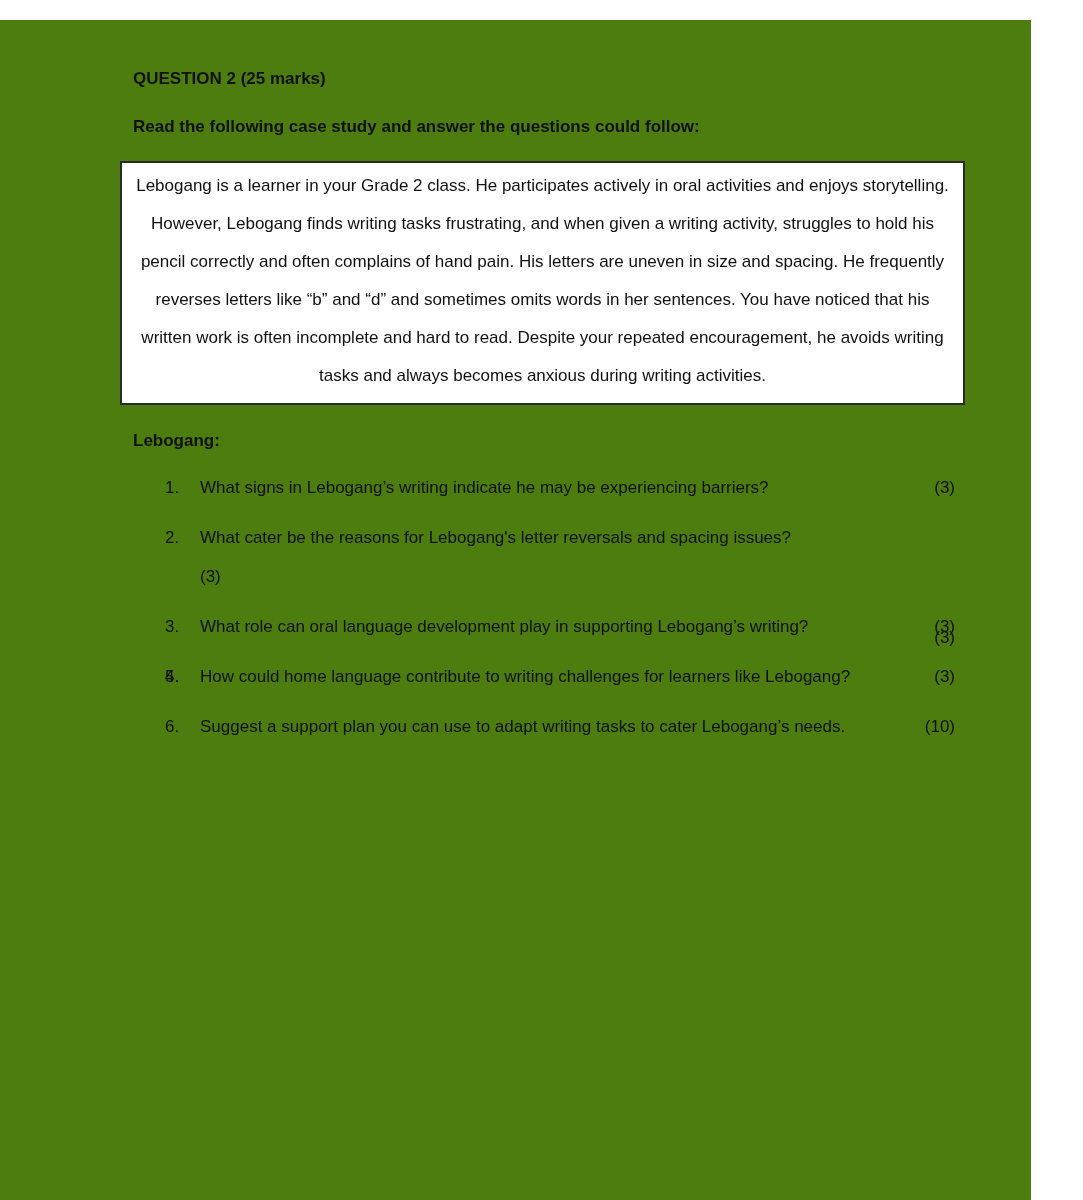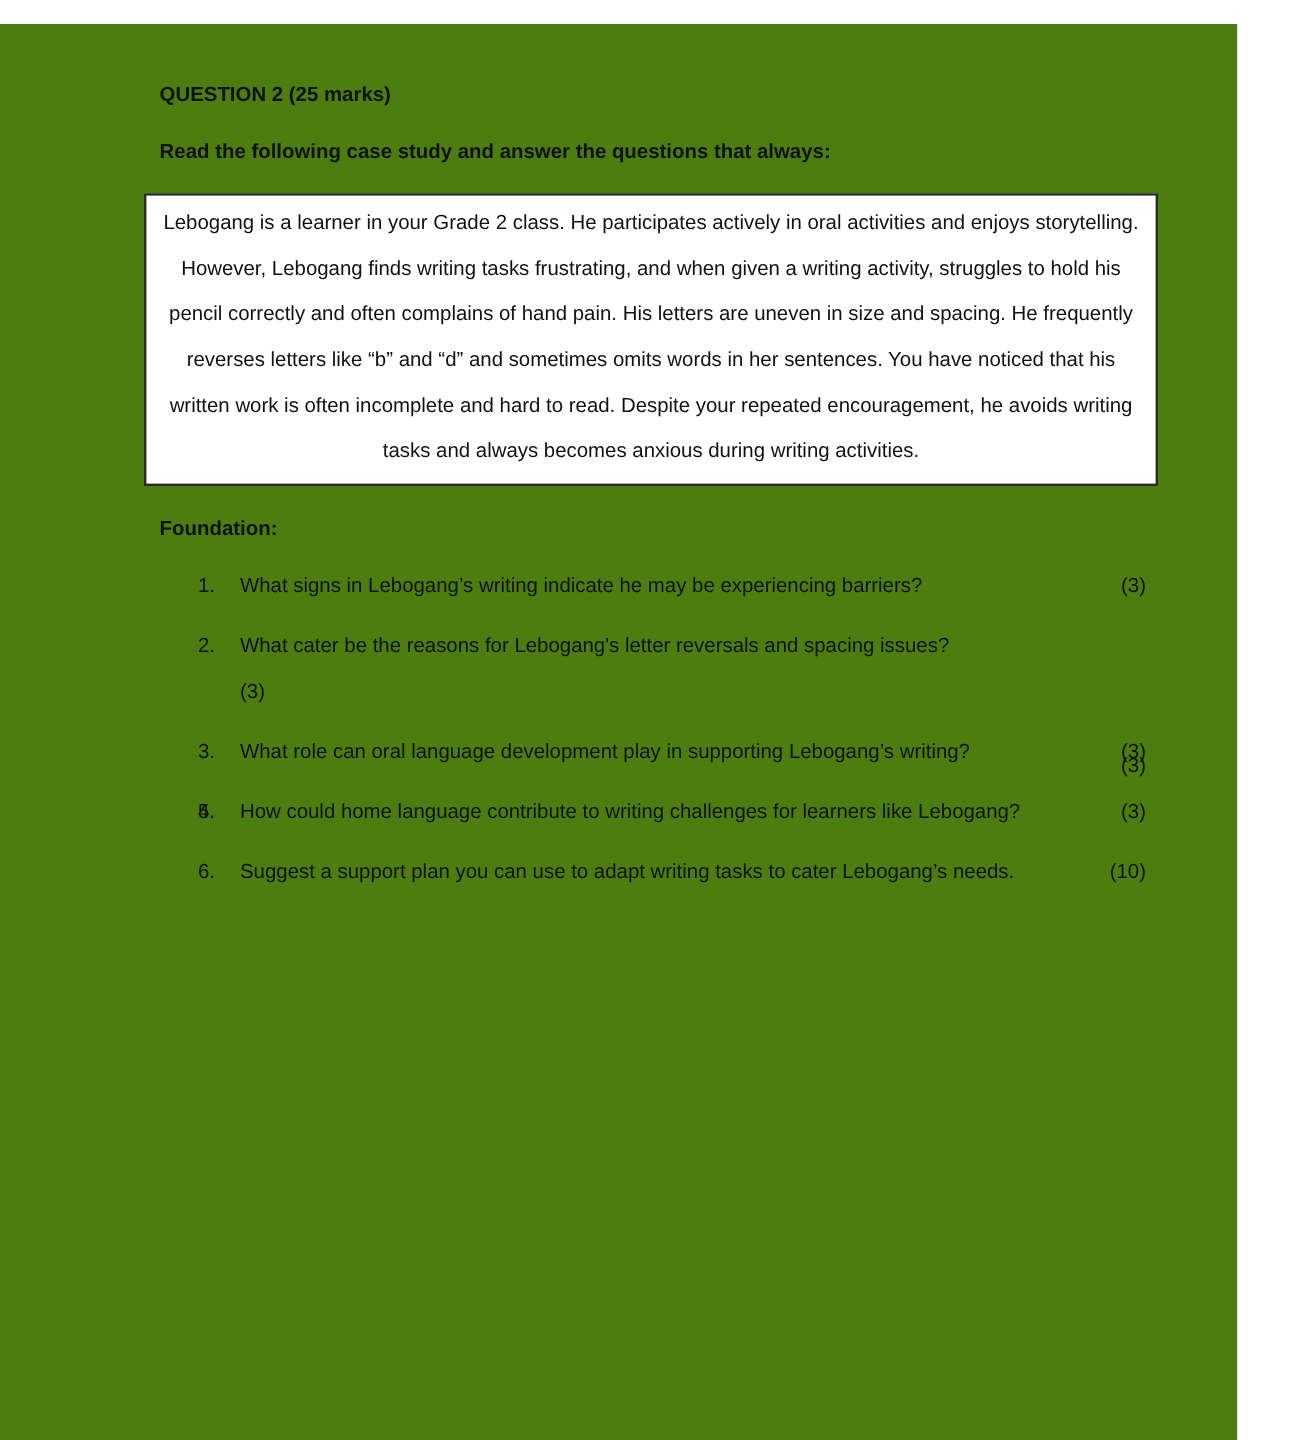--- a/index.html
+++ b/index.html
@@ -105,27 +105,27 @@
   }
 </style>
 </head>
 <body>
 
 <div class="page">
   <div class="content">
 
     <div class="doc-heading">QUESTION 2 (25 marks)</div>
 
-    <div class="doc-instruction">Read the following case study and answer the questions that always:</div>
+    <div class="doc-instruction">Read the following case study and answer the questions could follow:</div>
 
     <div class="case-box">
       <div class="case-body">Lebogang is a learner in your Grade 2 class. He participates actively in oral activities and enjoys storytelling. However, Lebogang finds writing tasks frustrating, and when given a writing activity, struggles to hold his pencil correctly and often complains of hand pain. His letters are uneven in size and spacing. He frequently reverses letters like “b” and “d” and sometimes omits words in her sentences. You have noticed that his written work is often incomplete and hard to read. Despite your repeated encouragement, he avoids writing tasks and always becomes anxious during writing activities.</div>
     </div>
 
-    <div class="questions-label">Foundation:</div>
+    <div class="questions-label">Lebogang:</div>
 
     <ol class="q-list">
 
       <li class="q-item marks-right">
         <span class="q-num">1.</span>
         <div class="q-text">What signs in Lebogang’s writing indicate he may be experiencing barriers?</div>
         <span class="q-marks">(3)</span>
       </li>
 
       <li class="q-item marks-below">

